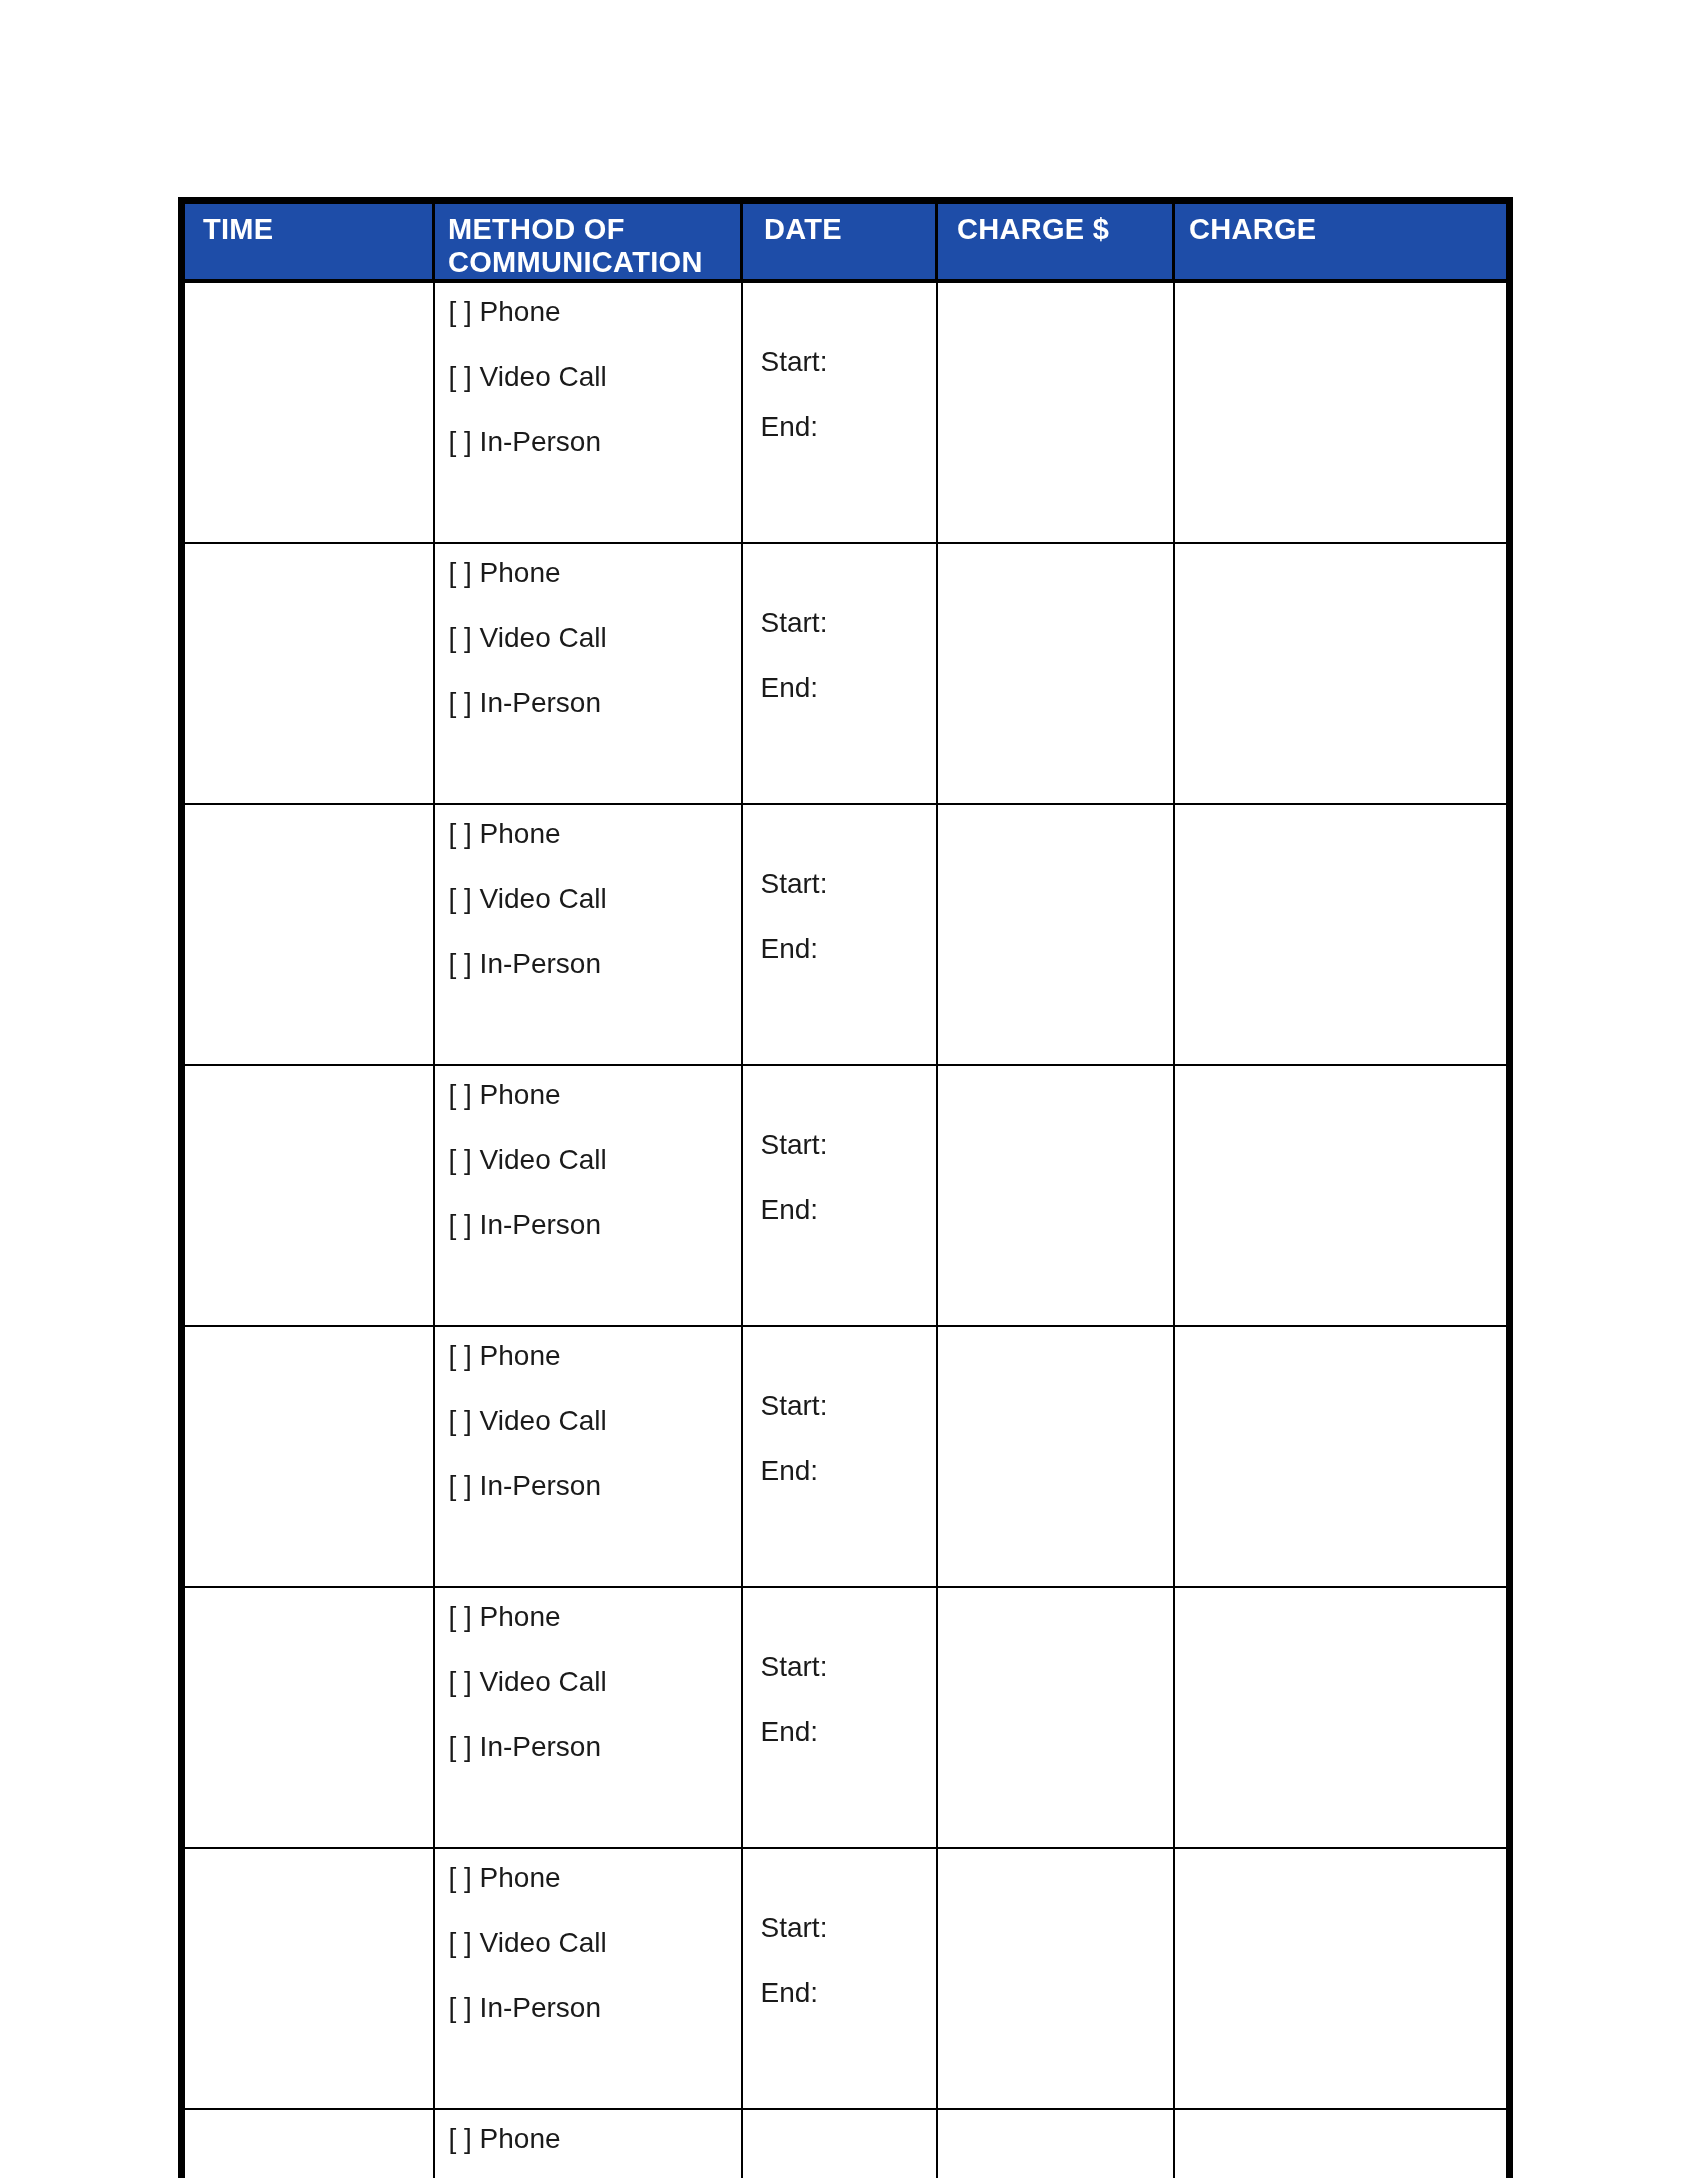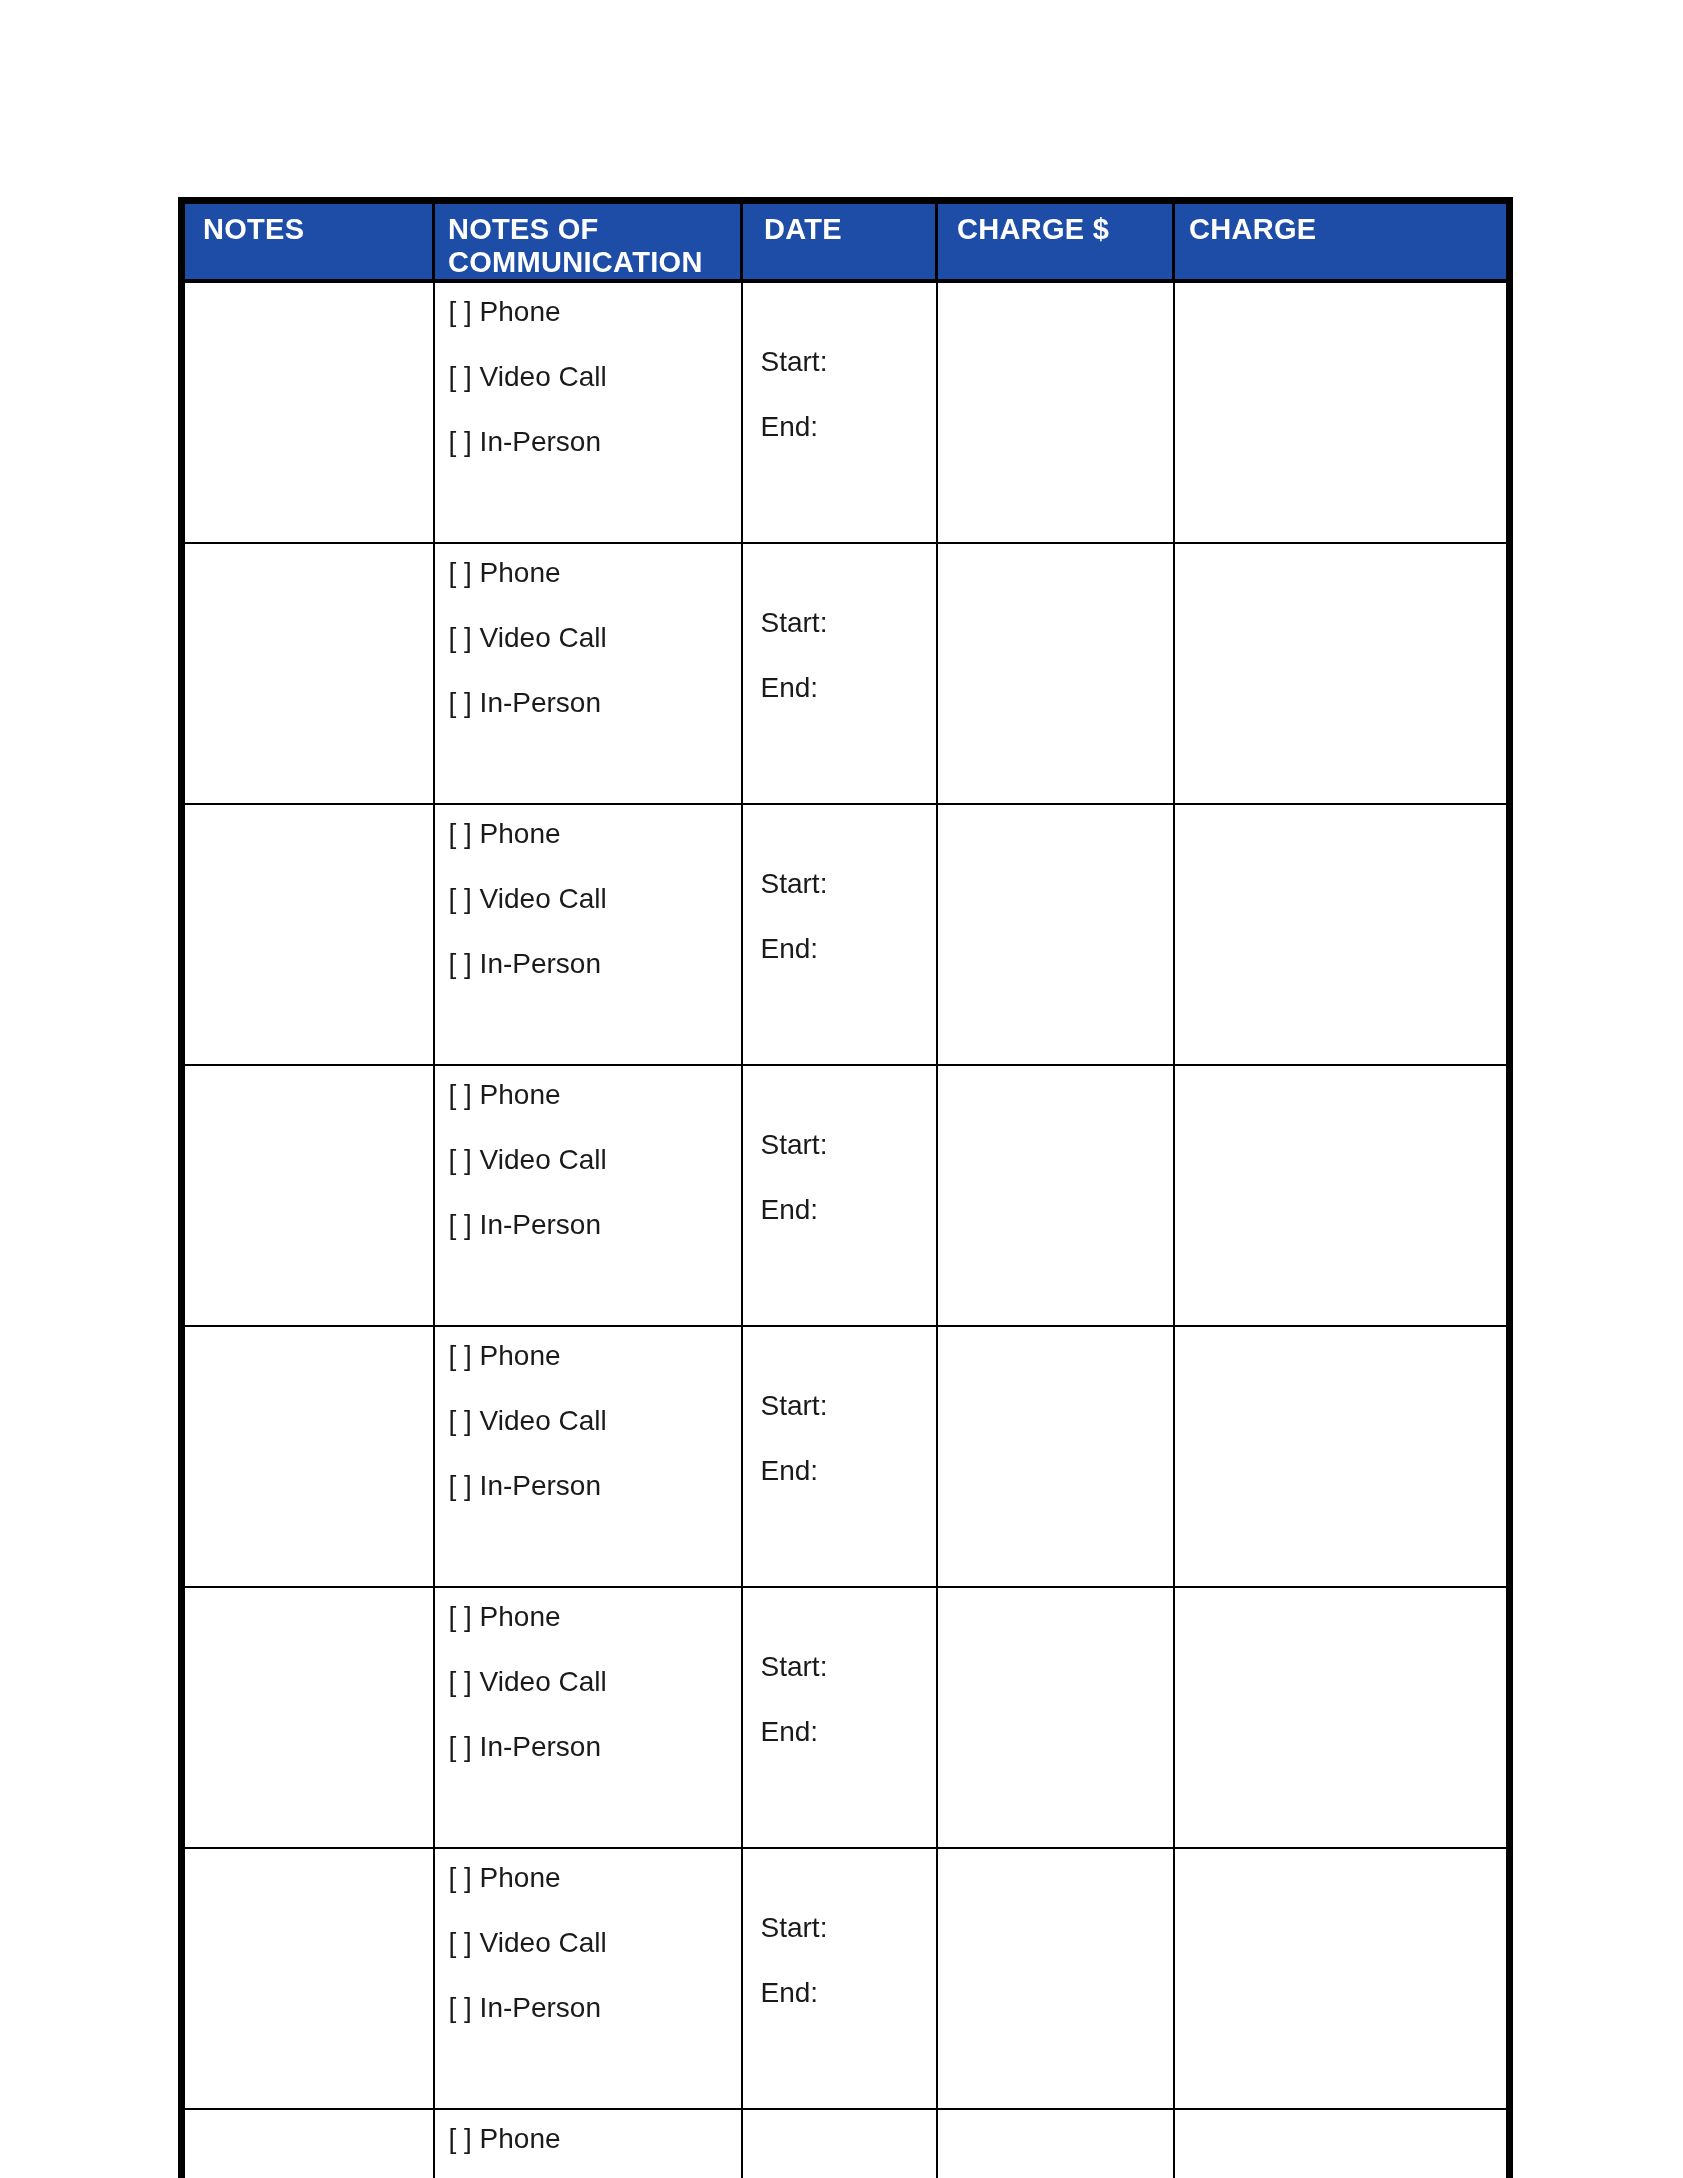--- a/index.html
+++ b/index.html
@@ -81,22 +81,22 @@
     <table class="sessions">
       <colgroup>
         <col class="c1">
           <col class="c2">
           <col class="c3">
           <col class="c4">
           <col class="c5">
       </colgroup>
       <thead>
         <tr>
-          <th class="h-date">NOTES</th>
-          <th class="h-method">NOTES OF COMMUNICATION</th>
+          <th class="h-date">TIME</th>
+          <th class="h-method">METHOD OF COMMUNICATION</th>
           <th class="h-time">DATE</th>
           <th class="h-charge">CHARGE $</th>
           <th class="h-notes">CHARGE</th>
         </tr>
       </thead>
       <tbody>
   <tr>
     <td class="c-date"></td>
     <td class="c-method">
               <div class="opt">[ ] Phone</div>

